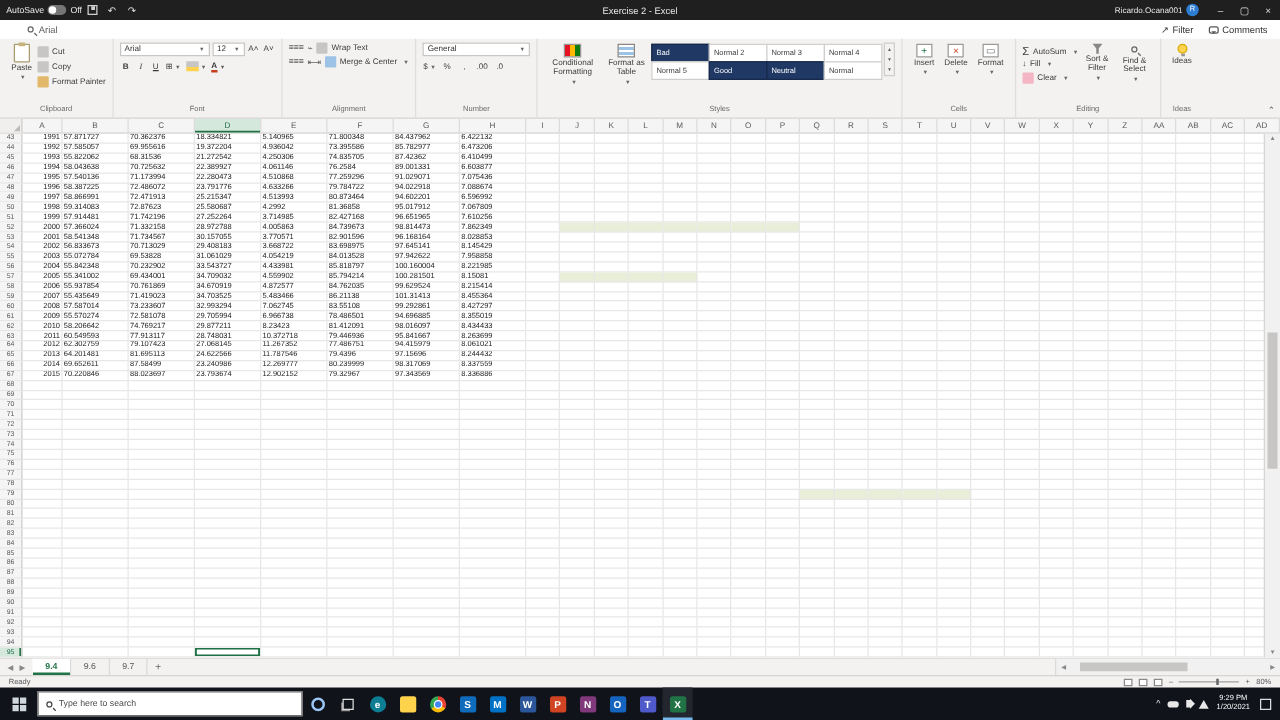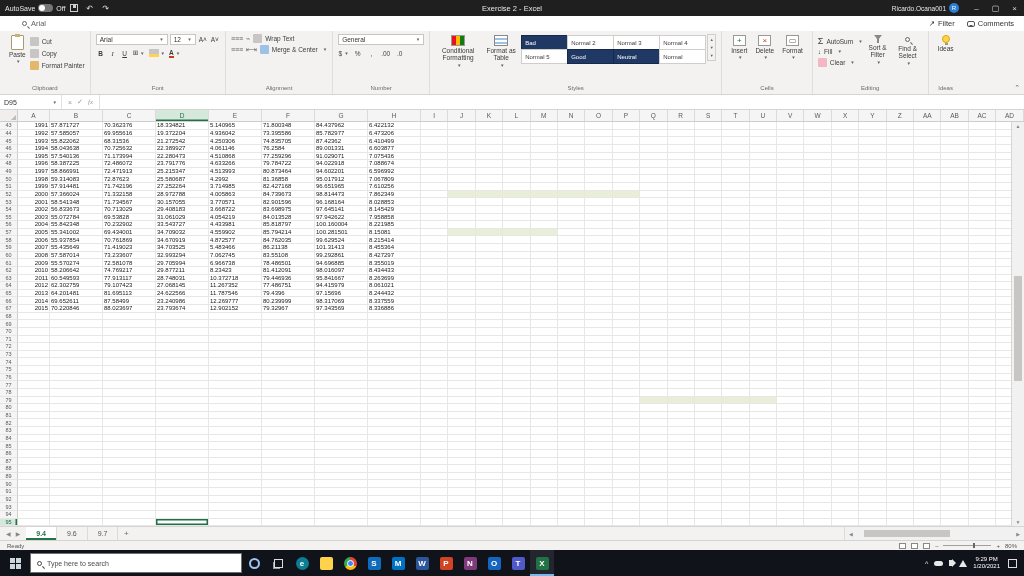--- a/index.html
+++ b/index.html
@@ -375,32 +375,20 @@
         <div class="bigbtn">
             <span class="i-bulb"></span>
             <span class="cap">Ideas</span>
           </div>
       </div>
       <div class="rlabel">Ideas</div>
     </div>
     <div class="collapse">⌃</div>
   </div>
 
-  <div class="fbar">
-    <div class="namebox">
-      <span>D95</span>
-      <span class="dn">▼</span>
-    </div>
-    <div class="fxbtns">
-      <span>×</span>
-      <span>✓</span>
-      <span class="fx">fx</span>
-    </div>
-    <div class="fvalue"></div>
-  </div>
 
   <div class="colheads" id="colheads">
       <div class="chead corner" style="width: 18px; flex: 0 0 auto;"></div>
       <div class="chead" style="width: 32px; flex: 0 0 auto;">A</div>
       <div class="chead" style="width: 53px; flex: 0 0 auto;">B</div>
       <div class="chead" style="width: 53px; flex: 0 0 auto;">C</div>
       <div class="chead sel" style="width: 53px; flex: 0 0 auto;">D</div>
       <div class="chead" style="width: 53px; flex: 0 0 auto;">E</div>
       <div class="chead" style="width: 53px; flex: 0 0 auto;">F</div>
       <div class="chead" style="width: 53px; flex: 0 0 auto;">G</div>

